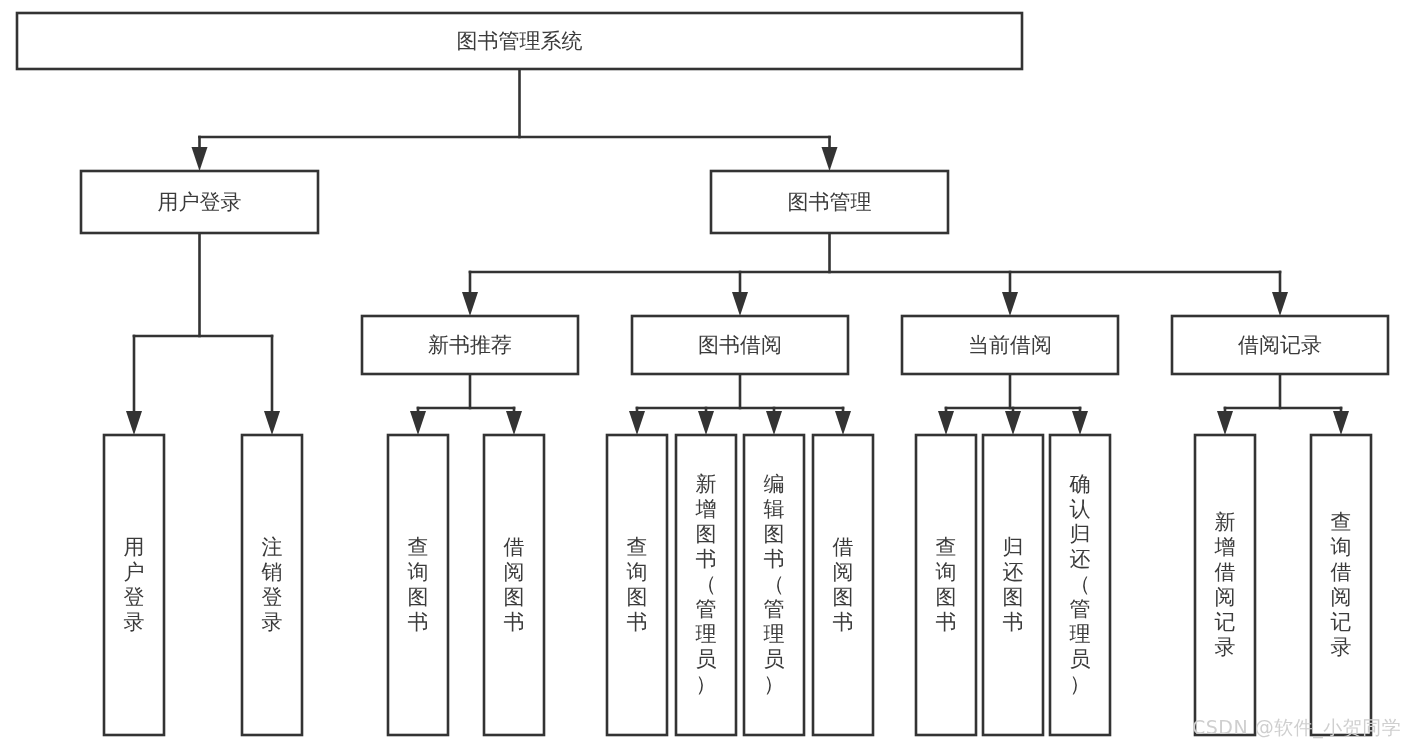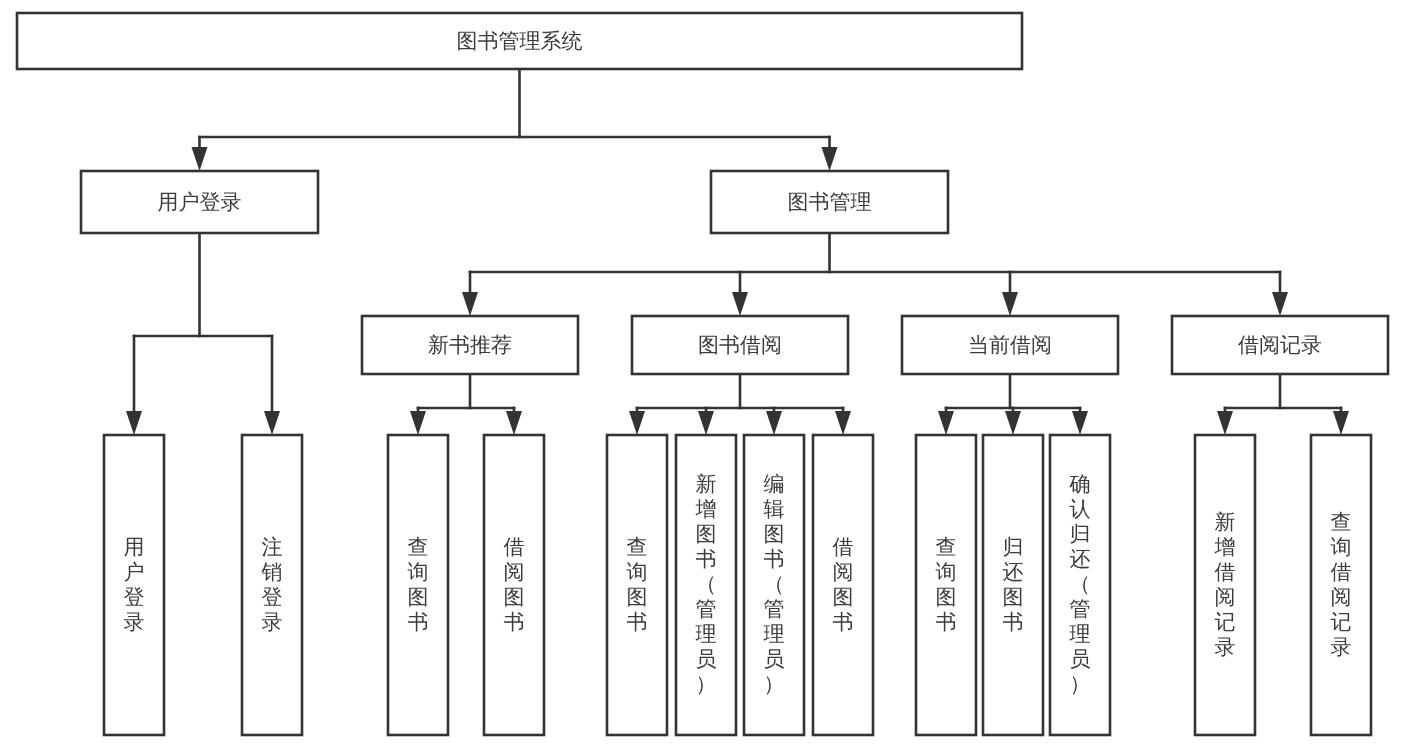--- a/index.html
+++ b/index.html
@@ -205,13 +205,14 @@
         <g>
           <rect x="1195" y="435" width="60" height="300" class="node-box"></rect>
           <text x="1225" y="0" class="node-label-v"><tspan x="1225" y="522.5">新</tspan><tspan x="1225" y="547.5">增</tspan><tspan x="1225" y="572.5">借</tspan><tspan x="1225" y="597.5">阅</tspan><tspan x="1225" y="622.5">记</tspan><tspan x="1225" y="647.5">录</tspan></text>
         </g>
         <g>
           <rect x="1311" y="435" width="60" height="300" class="node-box"></rect>
           <text x="1341" y="0" class="node-label-v"><tspan x="1341" y="522.5">查</tspan><tspan x="1341" y="547.5">询</tspan><tspan x="1341" y="572.5">借</tspan><tspan x="1341" y="597.5">阅</tspan><tspan x="1341" y="622.5">记</tspan><tspan x="1341" y="647.5">录</tspan></text>
         </g>
       </g>
   </svg>
+  <div class="watermark-text" style="left: 1192px; top: 715px;">CSDN @软件_小贺同学</div>
 </div>
 
 </body></html>

